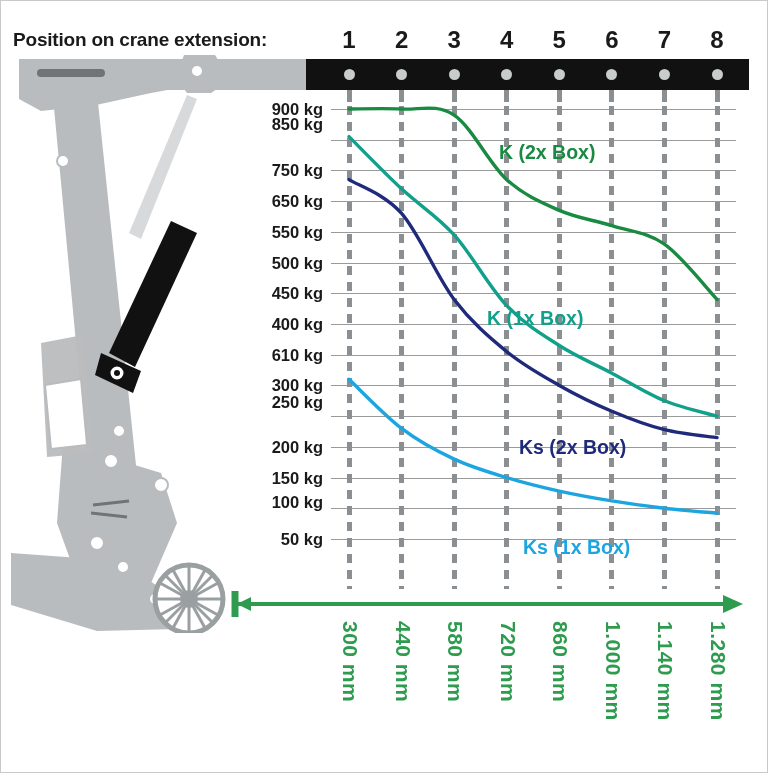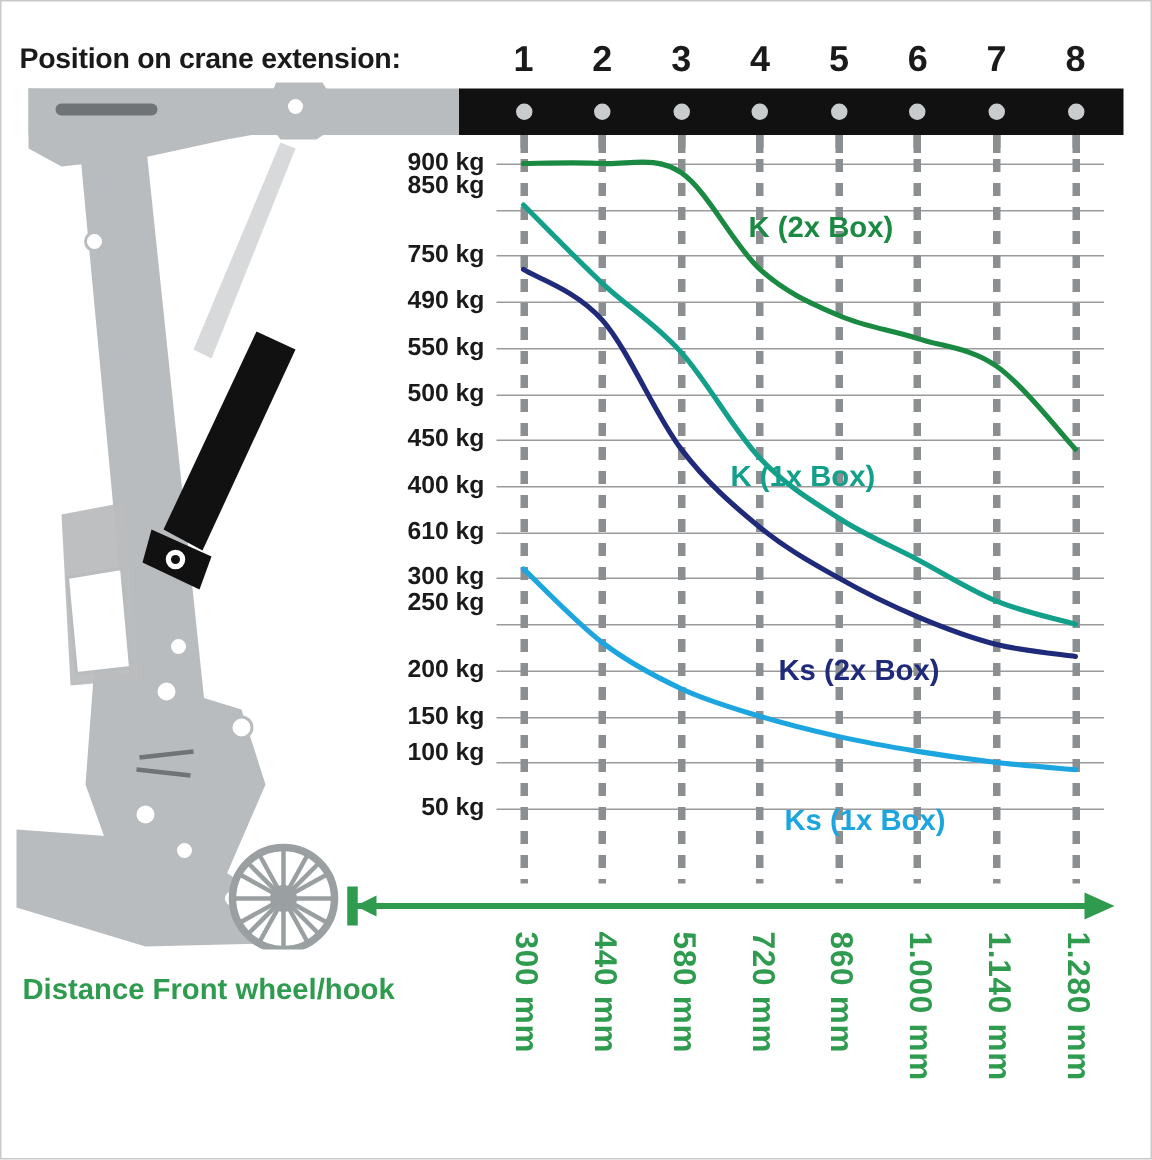--- a/index.html
+++ b/index.html
@@ -217,21 +217,21 @@
         <div class="hgrid" style="top: 317.143px; background: rgb(154, 154, 154);"></div>
         <div class="hgrid" style="top: 347.857px; background: rgb(154, 154, 154);"></div>
         <div class="hgrid" style="top: 378.571px; background: rgb(154, 154, 154);"></div>
         <div class="hgrid" style="top: 409.286px; background: rgb(154, 154, 154);"></div>
         <div class="hgrid" style="top: 440px; background: rgb(154, 154, 154);"></div>
       </div>
     <div id="ylabels">
         <div class="ylab" style="top: 10px;">900 kg</div>
         <div class="ylab" style="top: 25px;">850 kg</div>
         <div class="ylab" style="top: 71.4286px;">750 kg</div>
-        <div class="ylab" style="top: 102.143px;">490 kg</div>
+        <div class="ylab" style="top: 102.143px;">650 kg</div>
         <div class="ylab" style="top: 132.857px;">550 kg</div>
         <div class="ylab" style="top: 163.571px;">500 kg</div>
         <div class="ylab" style="top: 194.286px;">450 kg</div>
         <div class="ylab" style="top: 225px;">400 kg</div>
         <div class="ylab" style="top: 255.714px;">610 kg</div>
         <div class="ylab" style="top: 286.429px;">300 kg</div>
         <div class="ylab" style="top: 303px;">250 kg</div>
         <div class="ylab" style="top: 347.857px;">200 kg</div>
         <div class="ylab" style="top: 378.571px;">150 kg</div>
         <div class="ylab" style="top: 403px;">100 kg</div>
@@ -284,14 +284,13 @@
   <div id="dists">
       <div class="dist" style="left: 348px; color: rgb(46, 155, 79);">300 mm</div>
       <div class="dist" style="left: 400.571px; color: rgb(46, 155, 79);">440 mm</div>
       <div class="dist" style="left: 453.143px; color: rgb(46, 155, 79);">580 mm</div>
       <div class="dist" style="left: 505.714px; color: rgb(46, 155, 79);">720 mm</div>
       <div class="dist" style="left: 558.286px; color: rgb(46, 155, 79);">860 mm</div>
       <div class="dist" style="left: 610.857px; color: rgb(46, 155, 79);">1.000 mm</div>
       <div class="dist" style="left: 663.429px; color: rgb(46, 155, 79);">1.140 mm</div>
       <div class="dist" style="left: 716px; color: rgb(46, 155, 79);">1.280 mm</div>
     </div>
-  <div class="bottom-label">Distance Front wheel/hook</div>
 </div>
 
 </body></html>

